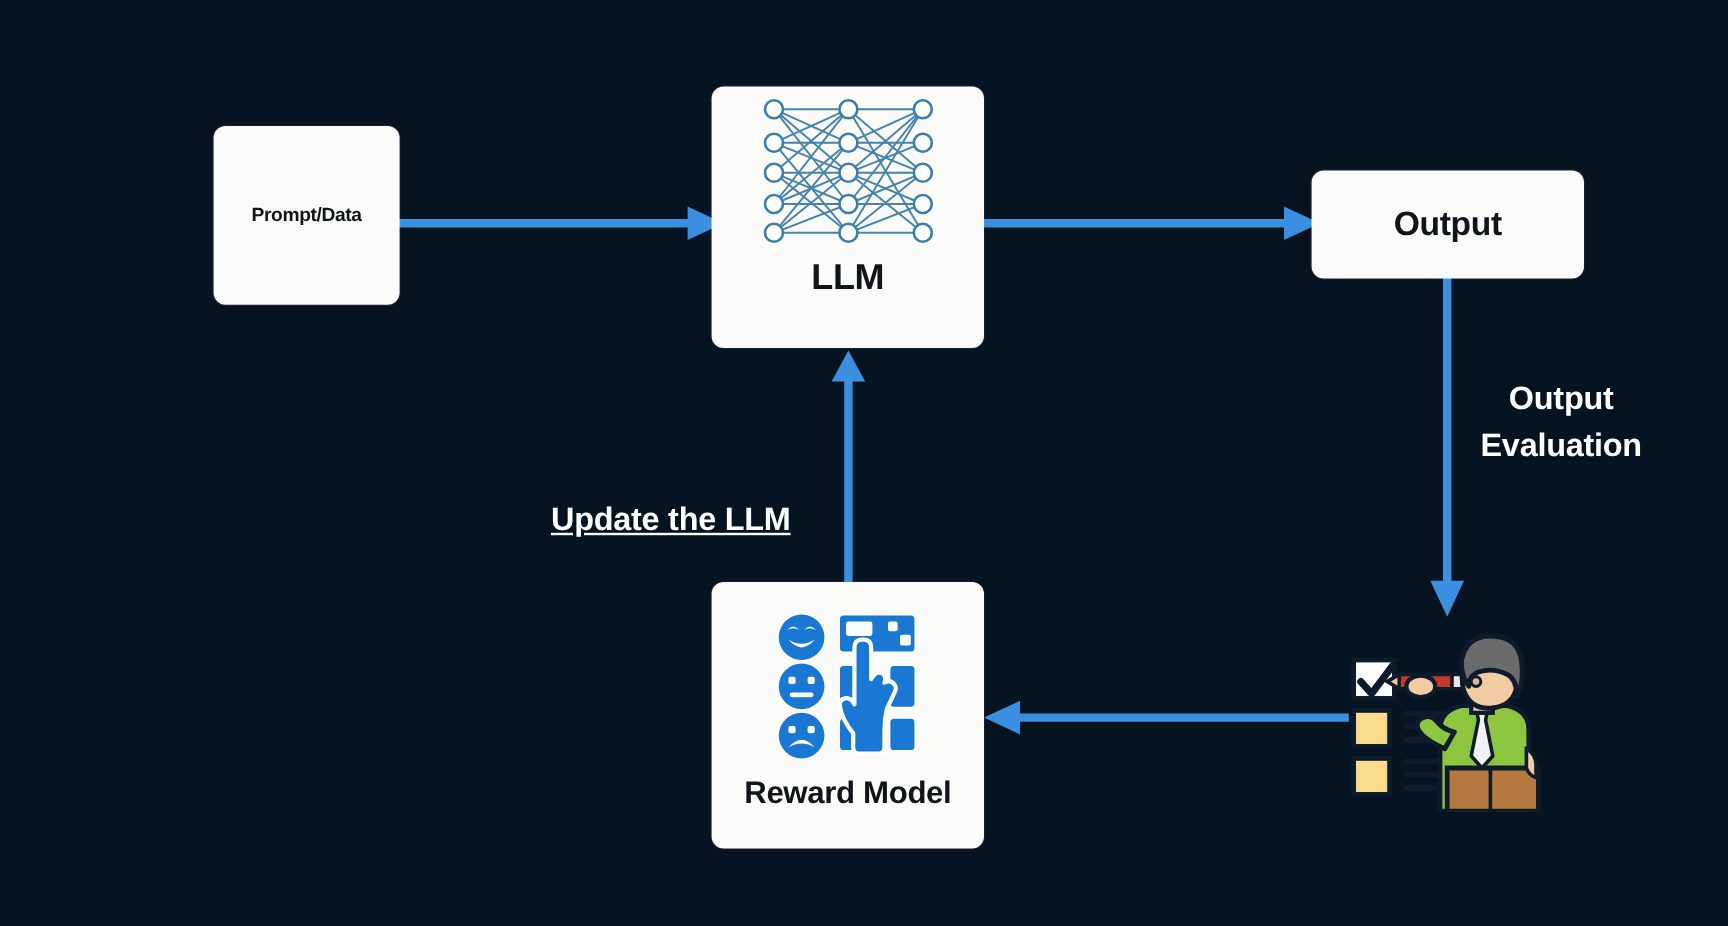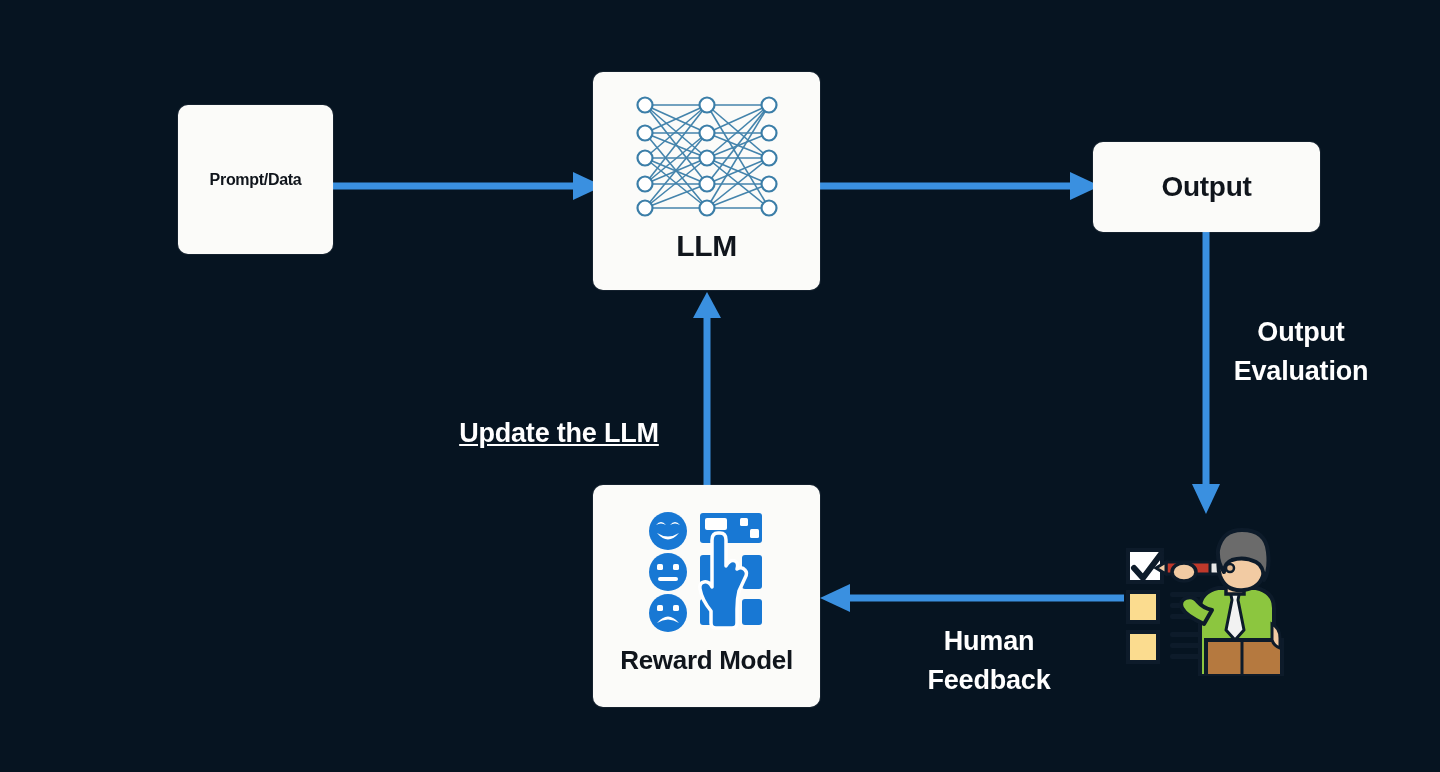--- a/index.html
+++ b/index.html
@@ -45,21 +45,21 @@
     left: 178px; top: 105px;
     width: 155px; height: 149px;
   }
   #box-prompt .node-label { font-size: 16px; font-weight: 700; }
 
   
   #box-llm {
     left: 593px; top: 72px;
     width: 227px; height: 218px;
     justify-content: flex-start;
-    padding-top: 22px;
+    padding-top: 8px;
   }
   #box-llm .node-label { font-size: 30px; margin-top: 10px; }
 
   
   #box-output {
     left: 1093px; top: 142px;
     width: 227px; height: 90px;
   }
   #box-output .node-label { font-size: 28px; }
 
@@ -315,16 +315,14 @@
 
       <path d="M150 96 q8 4 8 14 l0 10 q-6 -2 -8 -8 Z" fill="#f2cba3" stroke="#0d1b2a" stroke-width="3"></path>
     </svg>
   </div>
 
   <div class="edge-label" id="label-update">Update the LLM</div>
 
   <div class="edge-label" id="label-outeval">Output
 Evaluation</div>
 
-  <div class="edge-label" id="label-human">Human
-Feedback</div>
 
 </div>
 
 </body></html>

